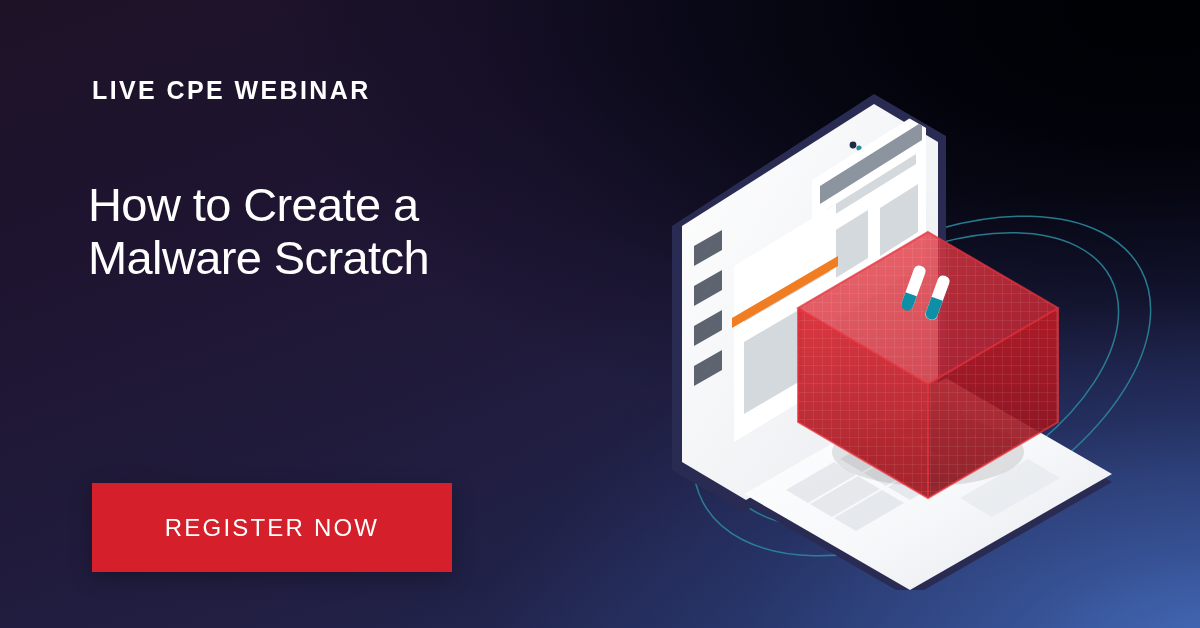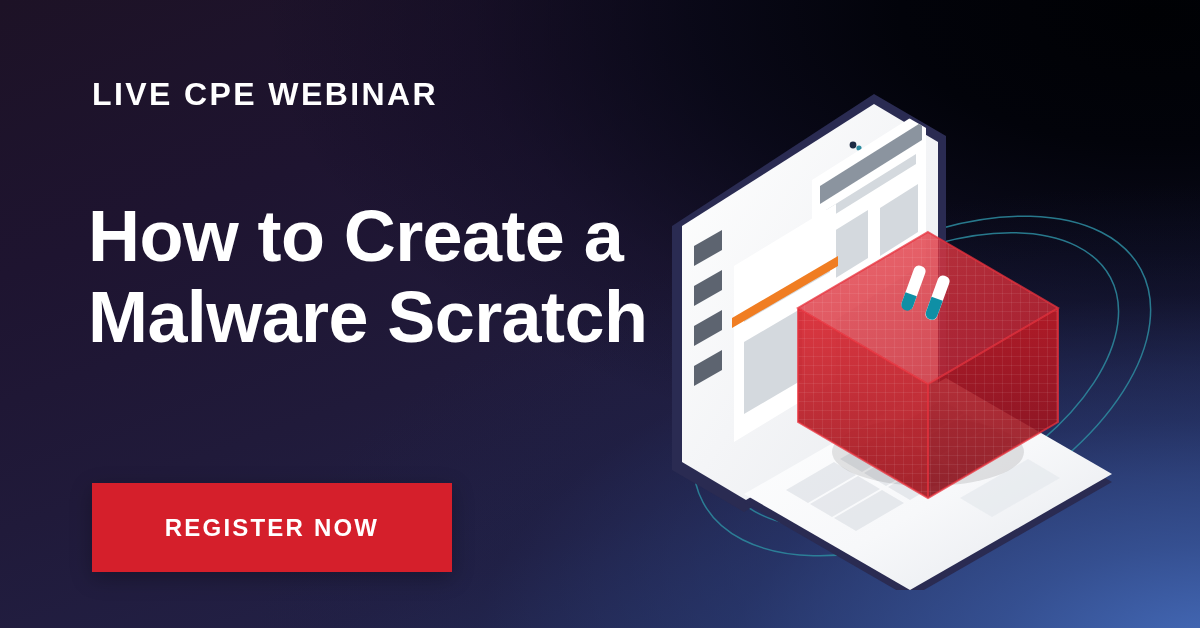--- a/index.html
+++ b/index.html
@@ -12,37 +12,37 @@
     position:relative;width:1200px;height:628px;overflow:hidden;
     background:
       radial-gradient(120% 110% at 102% 104%, rgba(70,110,190,0.95) 0%, rgba(55,84,152,0.85) 16%, rgba(40,60,118,0.55) 34%, rgba(26,34,74,0.22) 52%, rgba(0,0,0,0) 68%),
       radial-gradient(95% 95% at 96% 2%, #000104 0%, #02030a 22%, rgba(5,6,18,0.82) 40%, rgba(10,8,26,0.35) 60%, rgba(0,0,0,0) 78%),
       linear-gradient(160deg, #1d1226 0%, #1e1430 26%, #201a3a 50%, #222045 70%, #27305e 88%, #2c3c74 100%);
   }
   
   #copy{position:absolute;left:92px;top:0;width:600px;height:628px;}
   #eyebrow{
     position:absolute;top:78px;left:0;
-    color:#ffffff;font-size:32px;font-weight:700;
+    color:#ffffff;font-size:25px;font-weight:700;
     letter-spacing:2.4px;line-height:1;
   }
   #headline{
     position:absolute;top:148px;left:-4px;width:600px;
-    color:#ffffff;font-size:72px;font-weight:700;
+    color:#ffffff;font-size:47px;font-weight:400;
     line-height:1.12;letter-spacing:-0.6px;
   }
   #headline .l{display:block;white-space:nowrap;}
   #cta{
     position:absolute;left:0;top:483px;width:360px;height:89px;
     background:#d51f2b;border:0;cursor:pointer;
     display:flex;align-items:center;justify-content:center;
     box-shadow:0 6px 20px rgba(0,0,0,0.28);
   }
   #cta span{
-    color:#ffffff;font-size:24px;font-weight:700;letter-spacing:2.2px;
+    color:#ffffff;font-size:24px;font-weight:400;letter-spacing:2.2px;
   }
   
   #art{position:absolute;left:660px;top:50px;width:540px;height:540px;}
   #art svg{display:block;width:540px;height:540px;}
 </style>
 </head>
 <body>
 
 <div id="banner">
 

